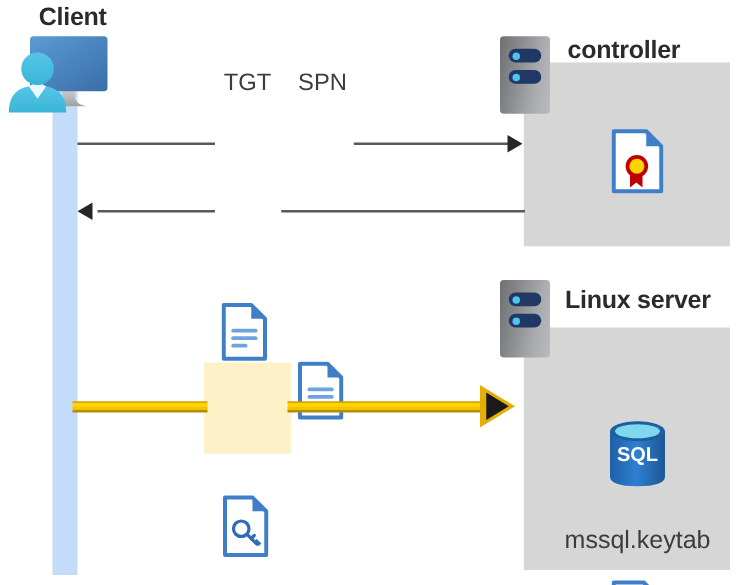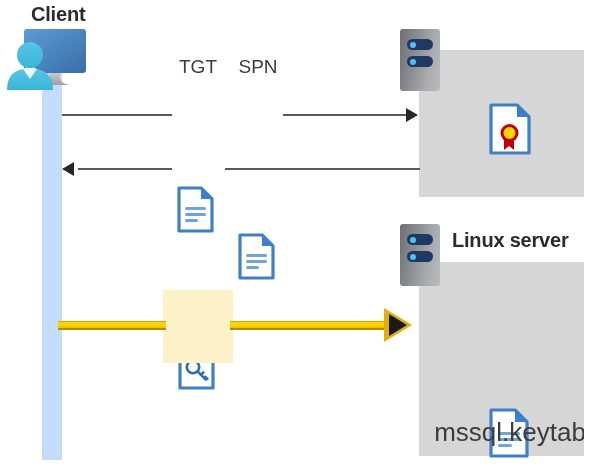--- a/index.html
+++ b/index.html
@@ -12,21 +12,21 @@
     font-family:"Liberation Sans",sans-serif;
     font-weight:bold;color:#2b2b2b;font-size:20px;line-height:25px;
     letter-spacing:-0.2px;
   }
   .label-plain{
     font-family:"Liberation Sans",sans-serif;
     font-weight:normal;color:#3c3c3c;font-size:19px;line-height:22px;
   }
   .file-label{
     font-family:"Liberation Sans",sans-serif;
-    font-weight:normal;color:#3c3c3c;font-size:26px;line-height:24px;
+    font-weight:normal;color:#3c3c3c;font-size:20px;line-height:24px;
     text-align:center;
   }
 
   
   #lifeline{left:42px;top:66px;width:20px;height:394px;background:#c3dcfa;}
 
   
   .server-box{background:#d6d6d6;}
   #dc-box{left:419px;top:50px;width:181px;height:147px;}
   #lx-box{left:419px;top:262px;width:181px;height:194px;}
@@ -103,20 +103,21 @@
 
   <div class="abs rack" style="left:400px;top:29px;">
     <div class="slot s1">
         <span class="led"></span>
       </div>
     <div class="slot s2">
         <span class="led"></span>
       </div>
   </div>
 
+  <div class="abs title-bold" style="left:454px;top:28px;width:142px;">controller</div>
 
   <div class="abs doc" style="left:489px;top:103px;width:42px;height:52px;">
     <svg viewBox="0 0 42 52" xmlns="http://www.w3.org/2000/svg">
       <path d="M2 2 h26 l12 12 v36 h-38 z" fill="#ffffff" stroke="#3e7fc8" stroke-width="3.2" stroke-linejoin="round"></path>
       <path d="M28 2 l12 12 h-12 z" fill="#3e7fc8"></path>
 
       <path d="M15 33 l0 14 l5 -4 l5 4 l0 -14 z" fill="#c00000"></path>
 
       <circle cx="20.5" cy="30" r="9" fill="#c00000"></circle>
       <circle cx="20.5" cy="30" r="6" fill="#ffd400"></circle>
@@ -129,20 +130,35 @@
     <div class="slot s1">
         <span class="led"></span>
       </div>
     <div class="slot s2">
         <span class="led"></span>
       </div>
   </div>
 
   <div class="abs title-bold" style="left:452px;top:228px;width:148px;">Linux server</div>
 
+  <div class="abs doc" style="left:485px;top:283px;width:50px;height:56px;">
+    <svg viewBox="0 0 50 56" xmlns="http://www.w3.org/2000/svg">
+      <defs>
+        <linearGradient id="dbG" x1="0" y1="0" x2="1" y2="0">
+          <stop offset="0%" stop-color="#1e5fa8"></stop>
+          <stop offset="48%" stop-color="#2f7fd0"></stop>
+          <stop offset="100%" stop-color="#1c5796"></stop>
+        </linearGradient>
+      </defs>
+      <path d="M3 10 h44 v36 q0 8 -22 8 q-22 0 -22 -8 z" fill="url(#dbG)"></path>
+      <ellipse cx="25" cy="10" rx="22" ry="8" fill="#1d5f9e"></ellipse>
+      <ellipse cx="25" cy="10" rx="18" ry="5.6" fill="#7fd7f0"></ellipse>
+      <text x="25" y="34" text-anchor="middle" font-family="Liberation Sans, sans-serif" font-size="16" font-weight="bold" fill="#ffffff">SQL</text>
+    </svg>
+  </div>
 
   <div class="abs doc" style="left:489px;top:356px;width:40px;height:50px;">
     <svg viewBox="0 0 40 50" xmlns="http://www.w3.org/2000/svg">
       <path d="M2 2 h24 l12 12 v34 h-36 z" fill="#ffffff" stroke="#3e7fc8" stroke-width="3.2" stroke-linejoin="round"></path>
       <path d="M26 2 l12 12 h-12 z" fill="#3e7fc8"></path>
       <rect x="9" y="24" width="22" height="3" rx="1.5" fill="#6fa3dd"></rect>
       <rect x="9" y="30" width="22" height="3" rx="1.5" fill="#6fa3dd"></rect>
       <rect x="9" y="36" width="14" height="3" rx="1.5" fill="#6fa3dd"></rect>
     </svg>
   </div>

